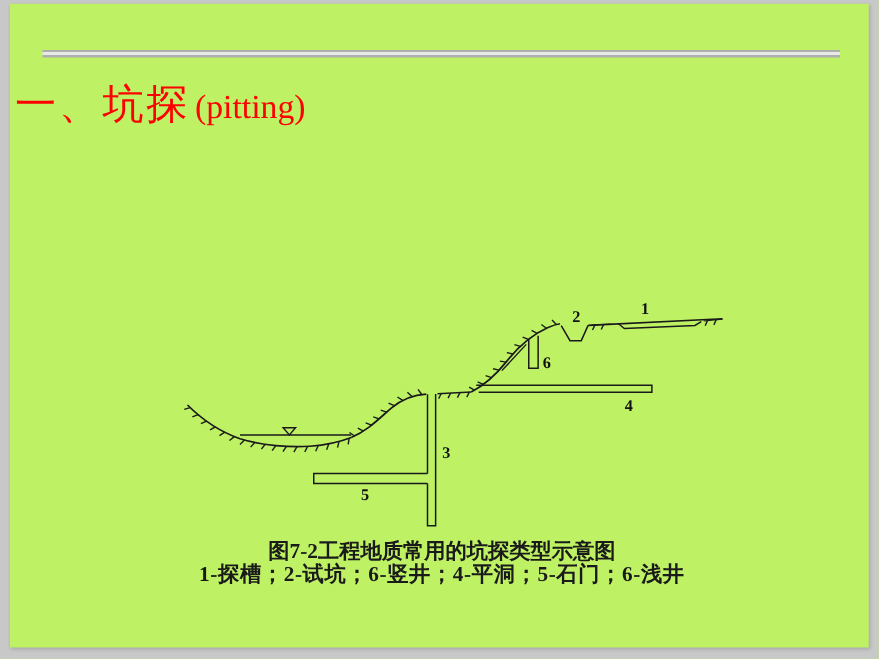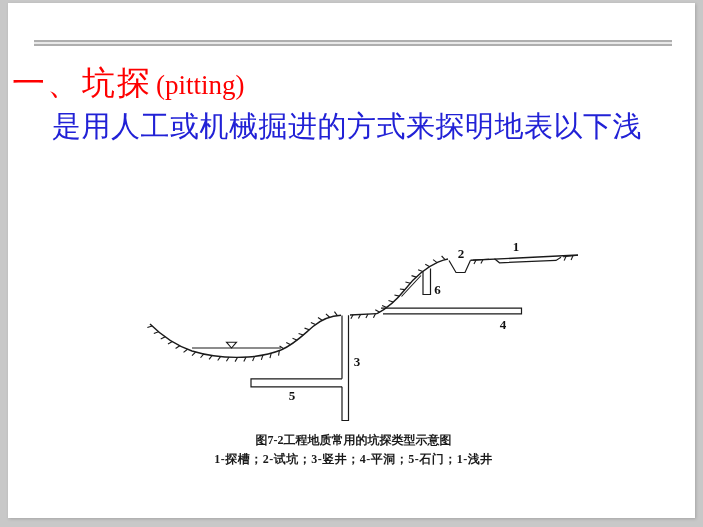--- a/index.html
+++ b/index.html
@@ -3,21 +3,21 @@
 <meta charset="utf-8">
 <style>
   html,body{margin:0;padding:0;}
   body{
     width:703px;height:527px;position:relative;overflow:hidden;
     background:#c8c8c8;
     font-family:"Liberation Serif","DejaVu Serif",serif;
   }
   .page{
     position:absolute;left:8px;top:3px;width:687px;height:515px;
-    background:#ffffff;
+    background:#bef264;
     box-shadow:1px 1px 3px rgba(0,0,0,0.18);
   }
   .rule{
     position:absolute;left:26px;top:37px;width:638px;height:6px;
     background:linear-gradient(#aeaeae 0 2px,#e9e9e9 2px 4px,#aeaeae 4px 6px);
   }
   .title{
     position:absolute;left:4px;top:58px;white-space:nowrap;
     color:#fe0000;
   }
@@ -28,21 +28,21 @@
     color:#2121d6;font-size:29px;line-height:38px;letter-spacing:0.5px;
     white-space:nowrap;
   }
   .para .indent{padding-left:36px;}
   .figure{
     position:absolute;left:132px;top:235px;width:445px;height:192px;
   }
   .figure svg{display:block;width:445px;height:192px;}
   .fig-caption{
     position:absolute;left:0;top:428px;width:691px;text-align:center;
-    color:#1a1a1a;font-size:12px;font-weight:600;line-height:19px;
+    color:#1a1a1a;font-size:17px;font-weight:600;line-height:19px;
   }
   .fig-caption .legend{font-weight:600;letter-spacing:0.5px;}
   svg path, svg line{fill:none;stroke:#1a1a1a;}
   .surf{stroke-width:1.4;}
   .struct{stroke-width:1.2;}
   .thin{stroke-width:1.1;}
   .num{
     font-family:"Liberation Serif","DejaVu Serif",serif;
     font-size:13px;font-weight:bold;fill:#111;stroke:none;
   }
@@ -53,21 +53,20 @@
 <div class="page">
 
   <div class="rule"></div>
 
   <div class="title">
     <span class="title-zh">一、坑探</span>
     <span class="title-en">(pitting)</span>
   </div>
 
   <div class="para">
-    <div class="indent">是用人工或机械掘进的方式来探明地表以下浅</div>
   </div>
 
   <div class="figure">
     <svg viewBox="140 238 445 192" xmlns="http://www.w3.org/2000/svg">
 
       <path class="surf" d="M150,324 C160,334 175,345 192,351 C210,356.5 232,358 248,357 C262,356 272,353.5 281,350"></path>
 
       <path class="surf" d="M281,350 C294,344.5 302,336 313,326.5 C322,319 331,315.8 341,315.3"></path>
 
       <path class="surf" d="M350,315 L377,313.6"></path>
@@ -157,16 +156,16 @@
         </g>
         <g stroke="#1a1a1a" stroke-width="1.1">
           <line x1="565.985107421875" y1="256.50146484375" x2="564.1357557503572" y2="260.62088511789716"></line>
           <line x1="572.9503784179688" y1="255.80496215820312" x2="571.1010892910211" y2="259.9244105102223"></line>
         </g>
       </svg>
   </div>
 
   <div class="fig-caption">
     <div>图7-2工程地质常用的坑探类型示意图</div>
-    <div class="legend">1-探槽；2-试坑；3-竖井；4-平洞；5-石门；1-浅井</div>
+    <div class="legend">1-探槽；2-试坑；6-竖井；4-平洞；5-石门；6-浅井</div>
   </div>
 
 </div>
 
 </body></html>

